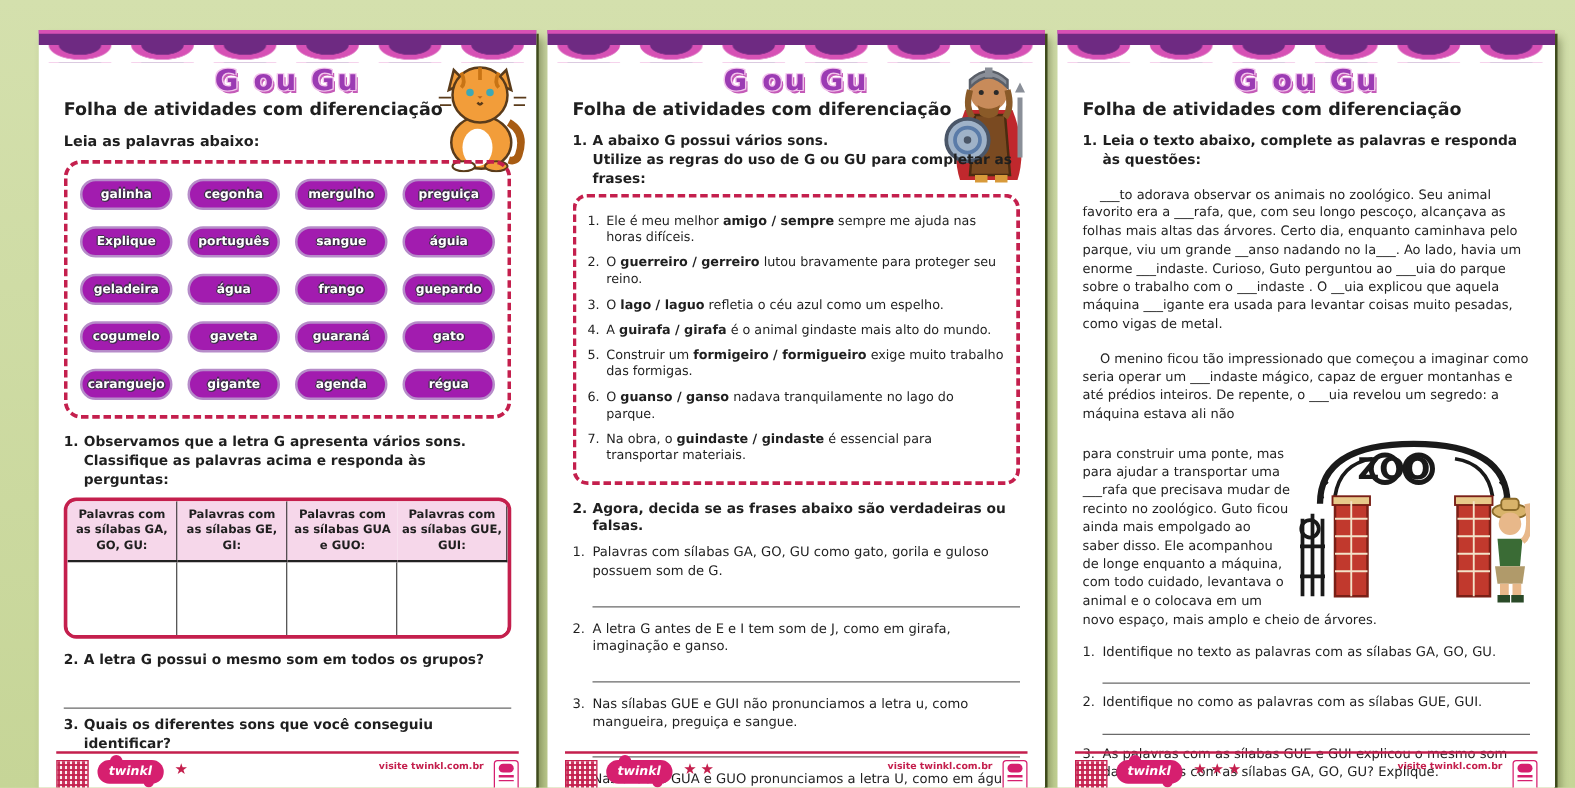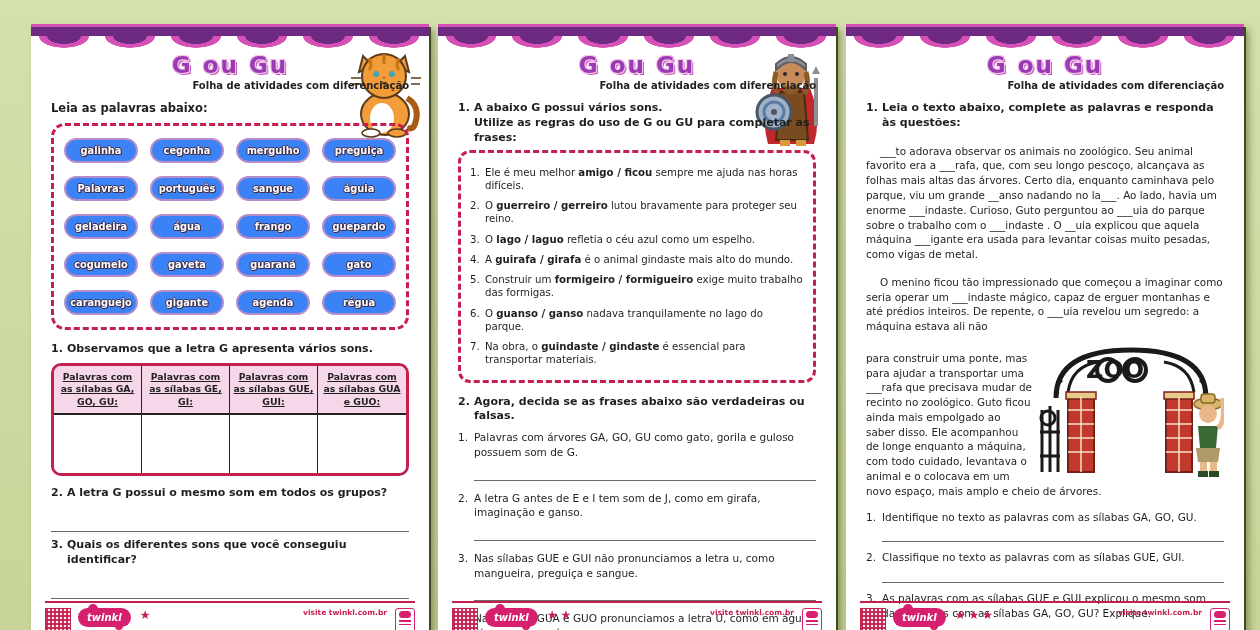--- a/index.html
+++ b/index.html
@@ -26,40 +26,40 @@
       #6e2a82 55%, #d651b5 58%, #d651b5 82%, transparent 85%);
     background-size:66px 14px;background-repeat:repeat-x;background-position:0 0;
   }
 
   .inner{position:absolute;top:28px;left:20px;right:20px;bottom:44px;}
   .title{
     text-align:center;font-size:23px;font-weight:bold;color:#9b3bb3;letter-spacing:2px;
     text-shadow:-1px -1px 0 #f2c4ec,1px -1px 0 #f2c4ec,-1px 1px 0 #f2c4ec,1px 1px 0 #f2c4ec,2px 2px 0 #c45ab8;
     margin:0 0 2px 0;
   }
-  .subtitle{text-align:right;font-size:10px;font-weight:bold;margin:0 0 10px 0;}
+  .subtitle{text-align:left;font-size:14px;font-weight:bold;margin:0 0 10px 0;}
 
   .qrow{display:flex;font-size:11px;font-weight:bold;line-height:1.35;margin:0 0 4px 0;}
   .qrow .num{width:16px;flex:none;}
 
   
   .intro{font-size:11.5px;font-weight:600;margin:4px 0 8px 0;}
   .wordbox{
     border:3px dashed #c41f4d;border-radius:14px;padding:12px 10px;
     display:grid;grid-template-columns:repeat(4,1fr);gap:13px 12px;margin-bottom:12px;
   }
   .pill{
-    background:#3b82f6;border:2px solid #b68cc9;border-radius:14px;
+    background:#a21caf;border:2px solid #b68cc9;border-radius:14px;
     text-align:center;color:#fff;font-weight:bold;font-size:9.8px;padding:5px 1px;
     text-shadow:1px 0 0 #40304c,-1px 0 0 #40304c,0 1px 0 #40304c,0 -1px 0 #40304c,1px 1px 0 #40304c;
     white-space:nowrap;overflow:hidden;
   }
   .ptable{
     border:3px solid #c41f4d;border-radius:10px;overflow:hidden;
-    display:grid;grid-template-columns:repeat(4,1fr);margin:6px 0 10px 0;text-decoration:underline;
+    display:grid;grid-template-columns:repeat(4,1fr);margin:6px 0 10px 0;
   }
   .ptable .th{
     background:#f6d7ea;font-size:9.3px;font-weight:bold;text-align:center;
     padding:5px 3px;border-right:1.5px solid #222;border-bottom:2px solid #222;line-height:1.35;
   }
   .ptable .td{height:58px;border-right:1.5px solid #222;background:#fff;}
   .ptable .last{border-right:none;}
   .ansline{border-bottom:1.4px solid #6a6a6a;height:16px;margin:0 0 6px 0;}
 
   
@@ -141,21 +141,21 @@
       <div class="title">G ou Gu</div>
       <div class="subtitle">Folha de atividades com diferenciação</div>
 
       <div class="intro">Leia as palavras abaixo:</div>
 
       <div class="wordbox">
         <div class="pill">galinha</div>
         <div class="pill">cegonha</div>
         <div class="pill">mergulho</div>
         <div class="pill">preguiça</div>
-        <div class="pill">Palavras</div>
+        <div class="pill">Explique</div>
         <div class="pill">português</div>
         <div class="pill">sangue</div>
         <div class="pill">águia</div>
         <div class="pill">geladeira</div>
         <div class="pill">água</div>
         <div class="pill">frango</div>
         <div class="pill">guepardo</div>
         <div class="pill">cogumelo</div>
         <div class="pill">gaveta</div>
         <div class="pill">guaraná</div>
@@ -163,28 +163,29 @@
         <div class="pill">caranguejo</div>
         <div class="pill">gigante</div>
         <div class="pill">agenda</div>
         <div class="pill">régua</div>
       </div>
 
       <div class="qrow">
         <span class="num">1.</span>
         <span>
           <span>Observamos que a letra G apresenta vários sons.</span><br>
+          <span>Classifique as palavras acima e responda às perguntas:</span>
         </span>
       </div>
 
       <div class="ptable">
         <div class="th">Palavras com as sílabas GA, GO, GU:</div>
         <div class="th">Palavras com as sílabas GE, GI:</div>
+        <div class="th last">Palavras com as sílabas GUA e GUO:</div>
         <div class="th">Palavras com as sílabas GUE, GUI:</div>
-        <div class="th last">Palavras com as sílabas GUA e GUO:</div>
         <div class="td"></div>
         <div class="td"></div>
         <div class="td"></div>
         <div class="td last"></div>
       </div>
 
       <div class="qrow">
         <span class="num">2.</span>
         <span>A letra G possui o mesmo som em todos os grupos?</span>
       </div>
@@ -246,21 +247,21 @@
         <span class="num">1.</span>
         <span>
           <span>A abaixo G possui vários sons.</span><br>
           <span>Utilize as regras do uso de G ou GU para completar as frases:</span>
         </span>
       </div>
 
       <div class="sentbox">
         <div class="sent">
             <span class="num">1.</span>
-            <span><span>Ele é meu melhor </span><b>amigo / ficou</b><span> sempre me ajuda nas horas difíceis.</span></span>
+            <span><span>Ele é meu melhor </span><b>amigo / sempre</b><span> sempre me ajuda nas horas difíceis.</span></span>
           </div>
         <div class="sent">
             <span class="num">2.</span>
             <span><span>O </span><b>guerreiro / gerreiro</b><span> lutou bravamente para proteger seu reino.</span></span>
           </div>
         <div class="sent">
             <span class="num">3.</span>
             <span><span>O </span><b>lago / laguo</b><span> refletia o céu azul como um espelho.</span></span>
           </div>
         <div class="sent">
@@ -281,21 +282,21 @@
           </div>
       </div>
 
       <div class="qrow">
         <span class="num">2.</span>
         <span>Agora, decida se as frases abaixo são verdadeiras ou falsas.</span>
       </div>
 
       <div class="stmt">
           <span class="num">1.</span>
-          <span>Palavras com árvores GA, GO, GU como gato, gorila e guloso possuem som de G.</span>
+          <span>Palavras com sílabas GA, GO, GU como gato, gorila e guloso possuem som de G.</span>
         </div>
       <div class="stmt-line"></div>
       <div class="stmt">
           <span class="num">2.</span>
           <span>A letra G antes de E e I tem som de J, como em girafa, imaginação e ganso.</span>
         </div>
       <div class="stmt-line"></div>
       <div class="stmt">
           <span class="num">3.</span>
           <span>Nas sílabas GUE e GUI não pronunciamos a letra u, como mangueira, preguiça e sangue.</span>
@@ -372,21 +373,21 @@
         <div class="para">para construir uma ponte, mas para ajudar a transportar uma ___rafa que precisava mudar de recinto no zoológico. Guto ficou ainda mais empolgado ao saber disso. Ele acompanhou de longe enquanto a máquina, com todo cuidado, levantava o animal e o colocava em um novo espaço, mais amplo e cheio de árvores.</div>
       </div>
 
       <div class="q3row">
           <span class="num">1.</span>
           <span>Identifique no texto as palavras com as sílabas GA, GO, GU.</span>
         </div>
       <div class="q3-line"></div>
       <div class="q3row">
           <span class="num">2.</span>
-          <span>Classifique no texto as palavras com as sílabas GUE, GUI.</span>
+          <span>Identifique no como as palavras com as sílabas GUE, GUI.</span>
         </div>
       <div class="q3-line"></div>
       <div class="q3row">
           <span class="num">3.</span>
           <span>As palavras com as sílabas GUE e GUI explicou o mesmo som das palavras com as sílabas GA, GO, GU? Explique.</span>
         </div>
       <div class="q3-line"></div>
 
     </div>
 

